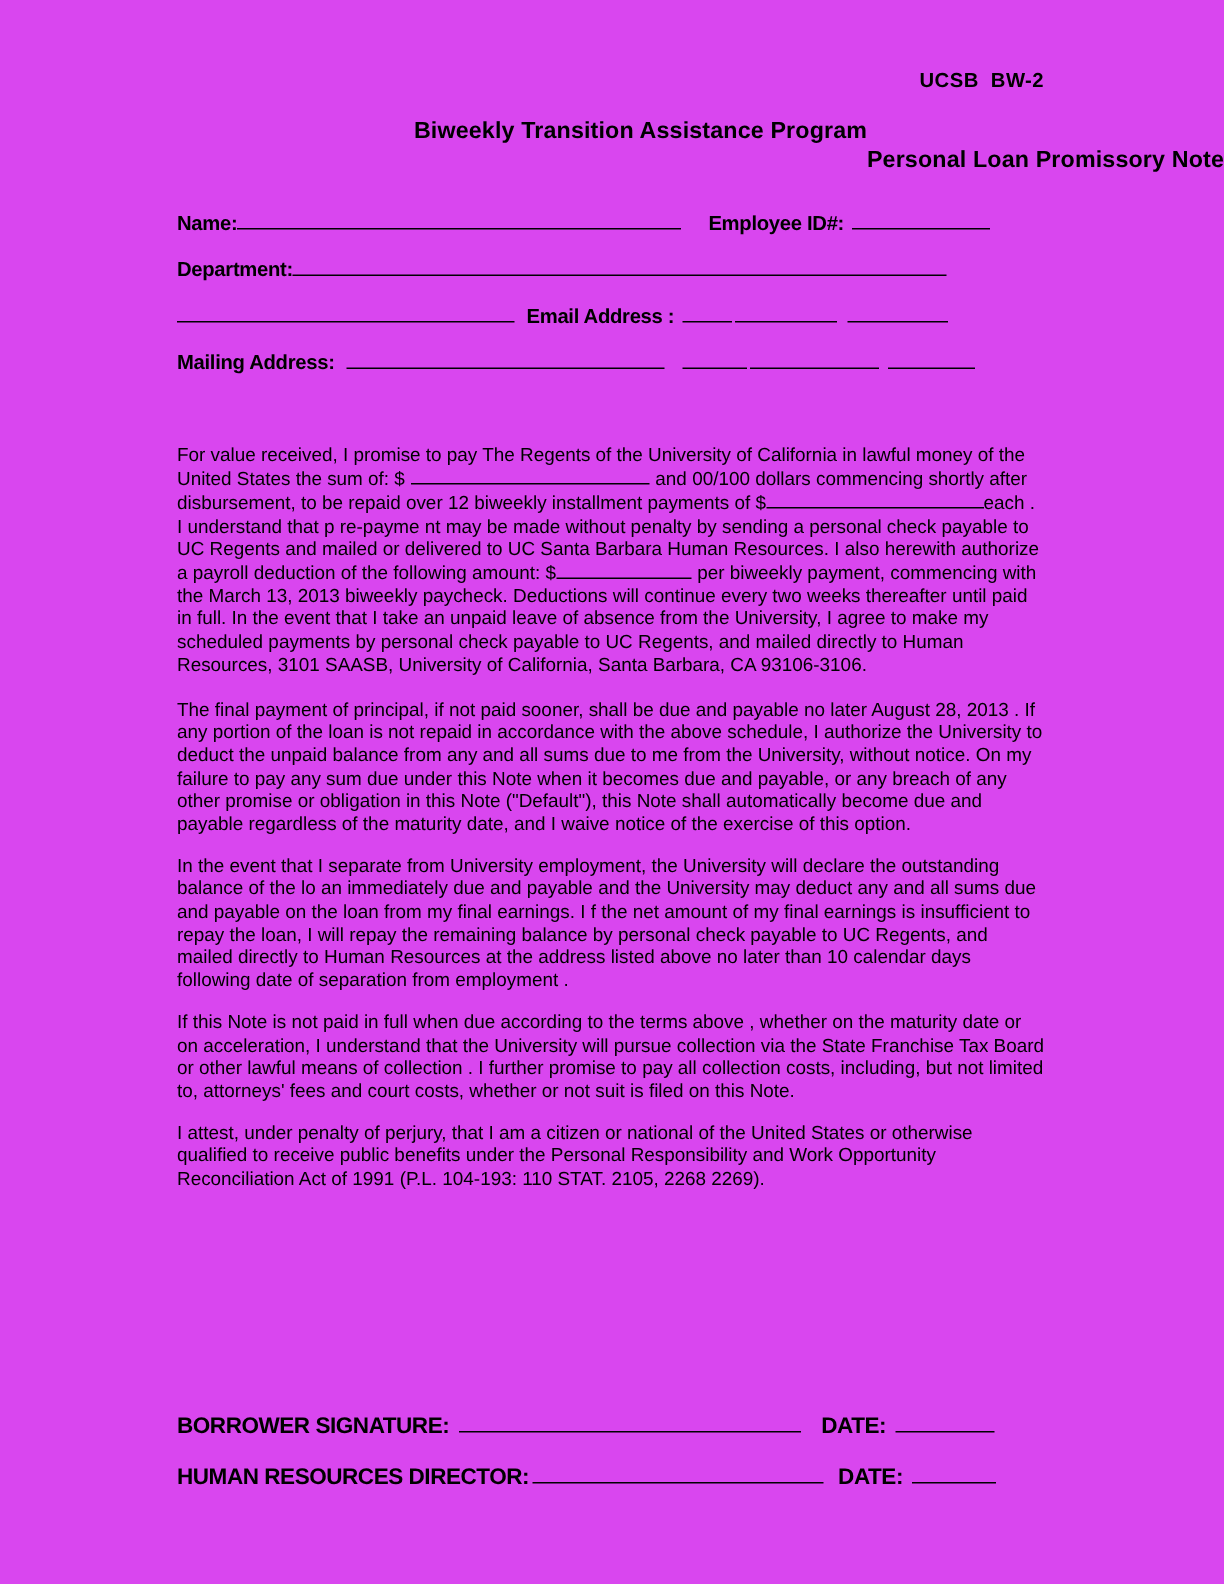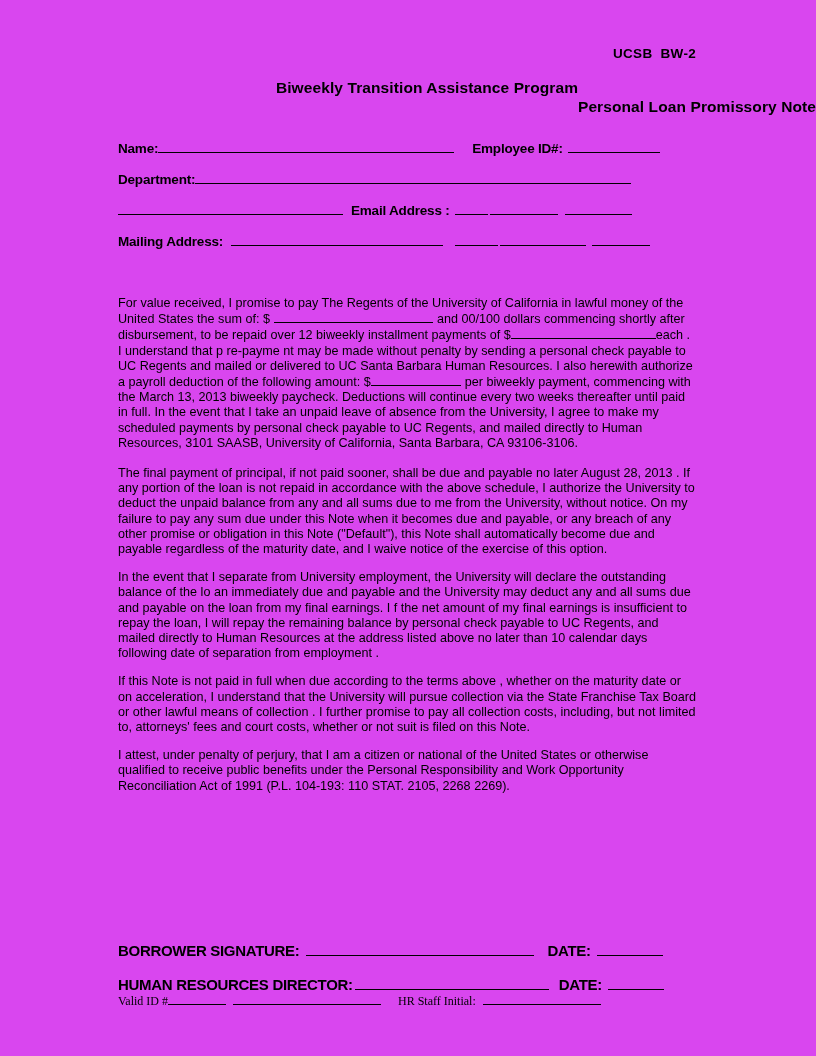--- a/index.html
+++ b/index.html
@@ -177,17 +177,14 @@
     <div class="sig-row">
       <span class="sig-label">BORROWER SIGNATURE:</span><span class="rule" style="width:228px;margin-left:6px;"></span><span style="display:inline-block;width:14px;"></span><span class="sig-label">DATE:</span><span class="rule" style="width:66px;margin-left:6px;"></span>
     </div>
 
     <div class="sig-row">
       <span class="sig-label">HUMAN RESOURCES DIRECTOR:</span><span class="rule" style="width:194px;margin-left:2px;"></span><span style="display:inline-block;width:10px;"></span><span class="sig-label">DATE:</span><span class="rule" style="width:56px;margin-left:6px;"></span>
     </div>
 
   </div>
 
-  <div class="footer">
-    <span>Valid ID #</span><span class="rule" style="width:58px;"></span><span style="display:inline-block;width:7px;"></span><span class="rule" style="width:148px;"></span><span style="display:inline-block;width:17px;"></span><span>HR Staff Initial:</span><span class="rule" style="width:118px;margin-left:7px;"></span>
-  </div>
 
 </div>
 
 </body></html>

